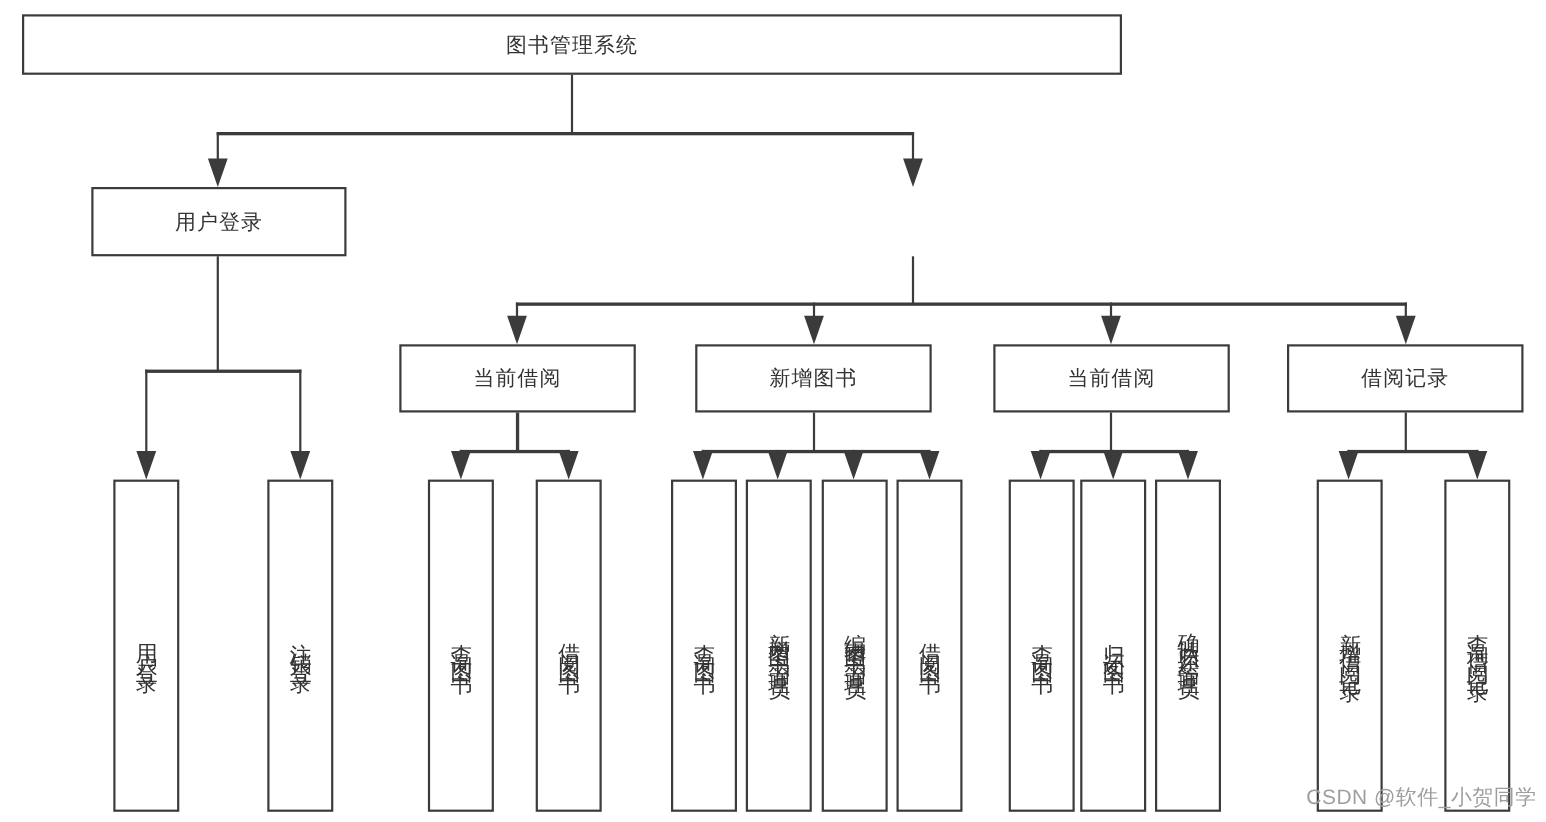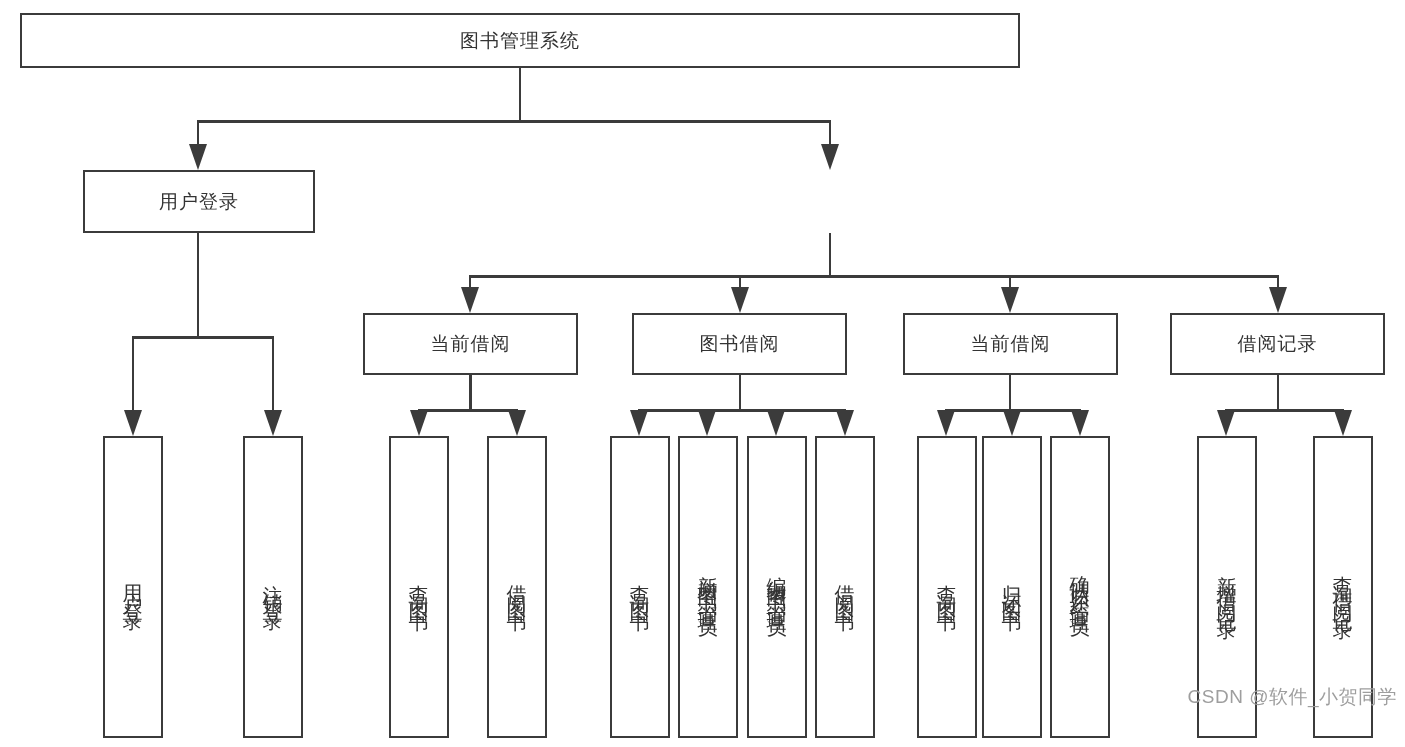--- a/index.html
+++ b/index.html
@@ -60,21 +60,21 @@
   .arrow {
     position: absolute;
     width: 0; height: 0;
     border-left: 9px solid transparent;
     border-right: 9px solid transparent;
     border-top: 26px solid var(--line, #3b3b3b);
   }
   .watermark {
     position: absolute;
     right: 8px;
-    top: 684px;
+    top: 712px;
     font-size: 19px;
     color: var(--watermark, #9e9e9e);
     z-index: 10;
     letter-spacing: 0.5px;
   }
 </style>
 </head>
 <body>
 
 <div id="canvas">
@@ -109,21 +109,21 @@
   <div class="arrow" style="left:731px;top:287px"></div>
   <div class="vline" style="left:1008.75px;top:275px;height:16px"></div>
   <div class="arrow" style="left:1001px;top:287px"></div>
   <div class="vline" style="left:1276.75px;top:275px;height:16px"></div>
   <div class="arrow" style="left:1269px;top:287px"></div>
 
   <div class="hbox" style="left:363px;top:313px;width:215px;height:62px">
     <span>当前借阅</span>
   </div>
   <div class="hbox" style="left:632px;top:313px;width:215px;height:62px">
-    <span>图书借阅</span>
+    <span>新增图书</span>
   </div>
   <div class="hbox" style="left:903px;top:313px;width:215px;height:62px">
     <span>当前借阅</span>
   </div>
   <div class="hbox" style="left:1170px;top:313px;width:215px;height:62px">
     <span>借阅记录</span>
   </div>
 
   <div class="vline" style="left:469.25px;top:375px;height:36px"></div>
   <div class="hline" style="left:417.75px;top:409px;width:100.5px"></div>

